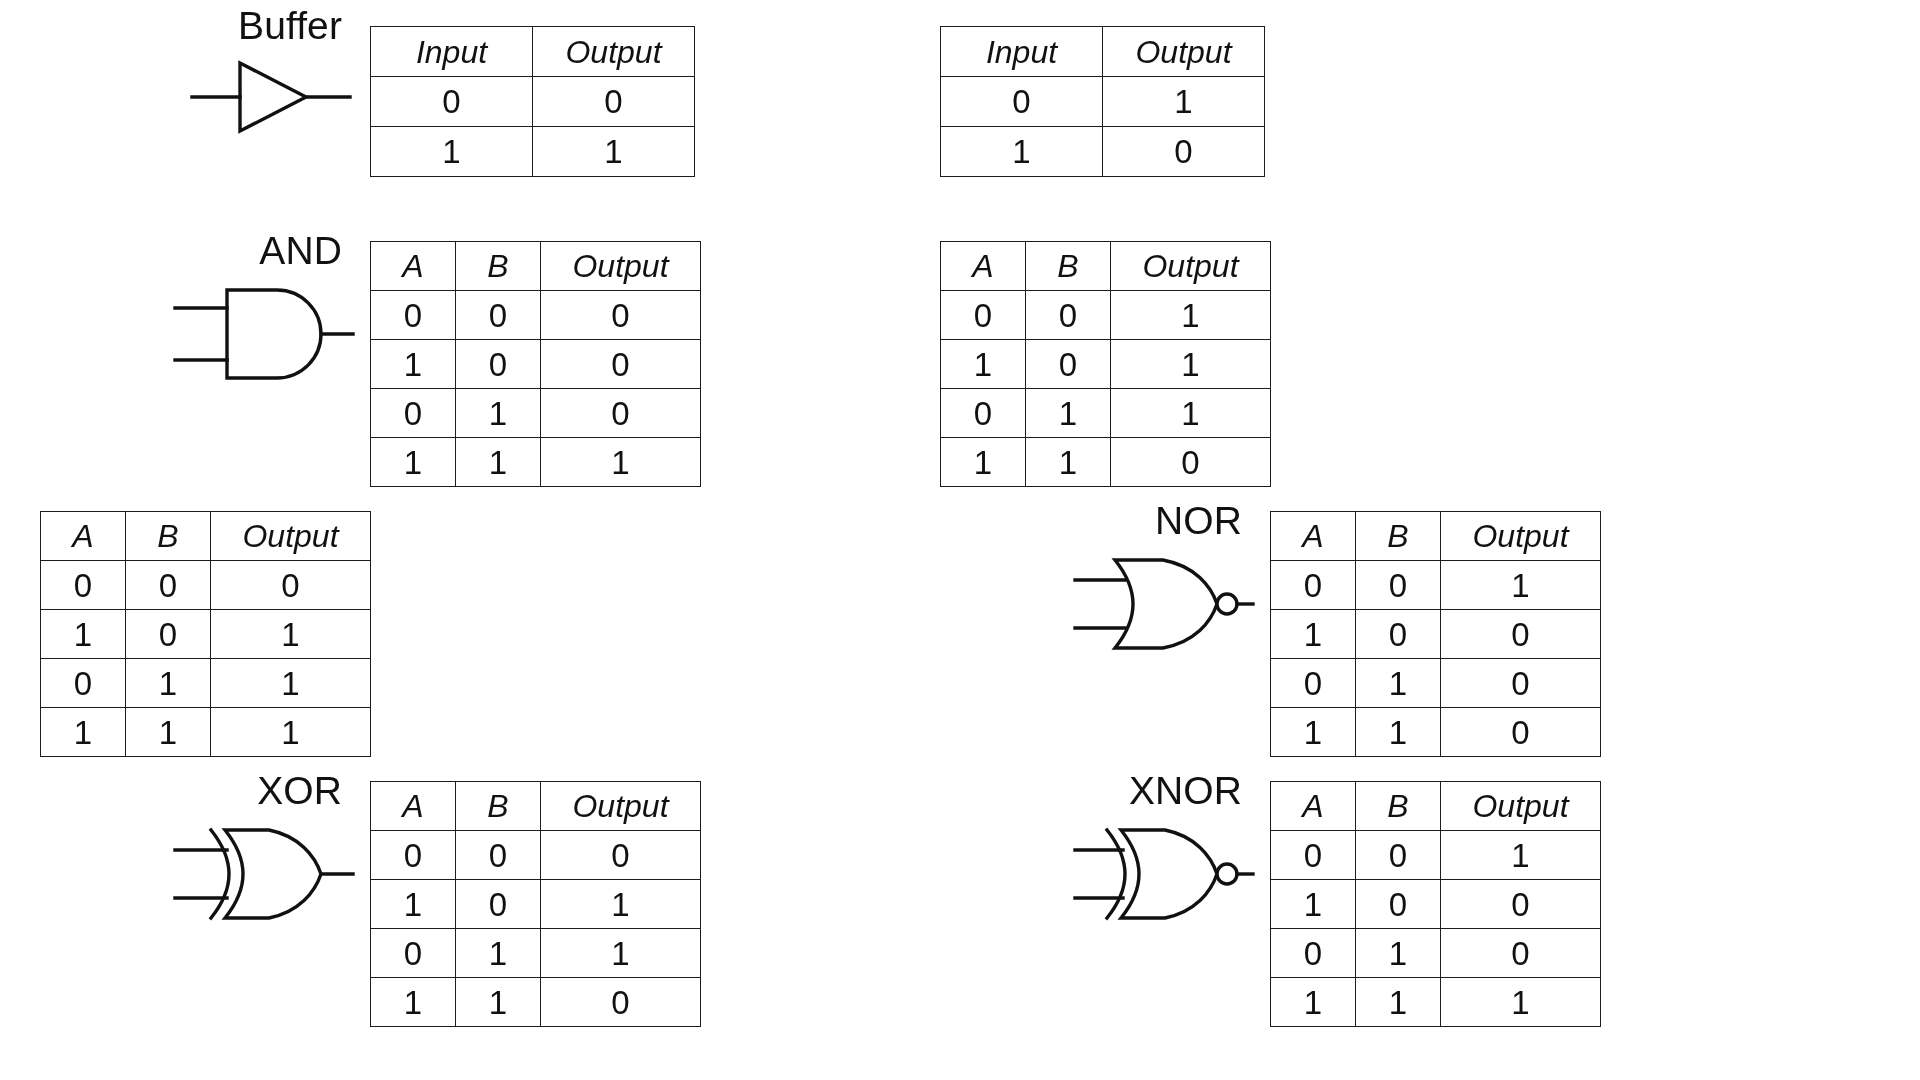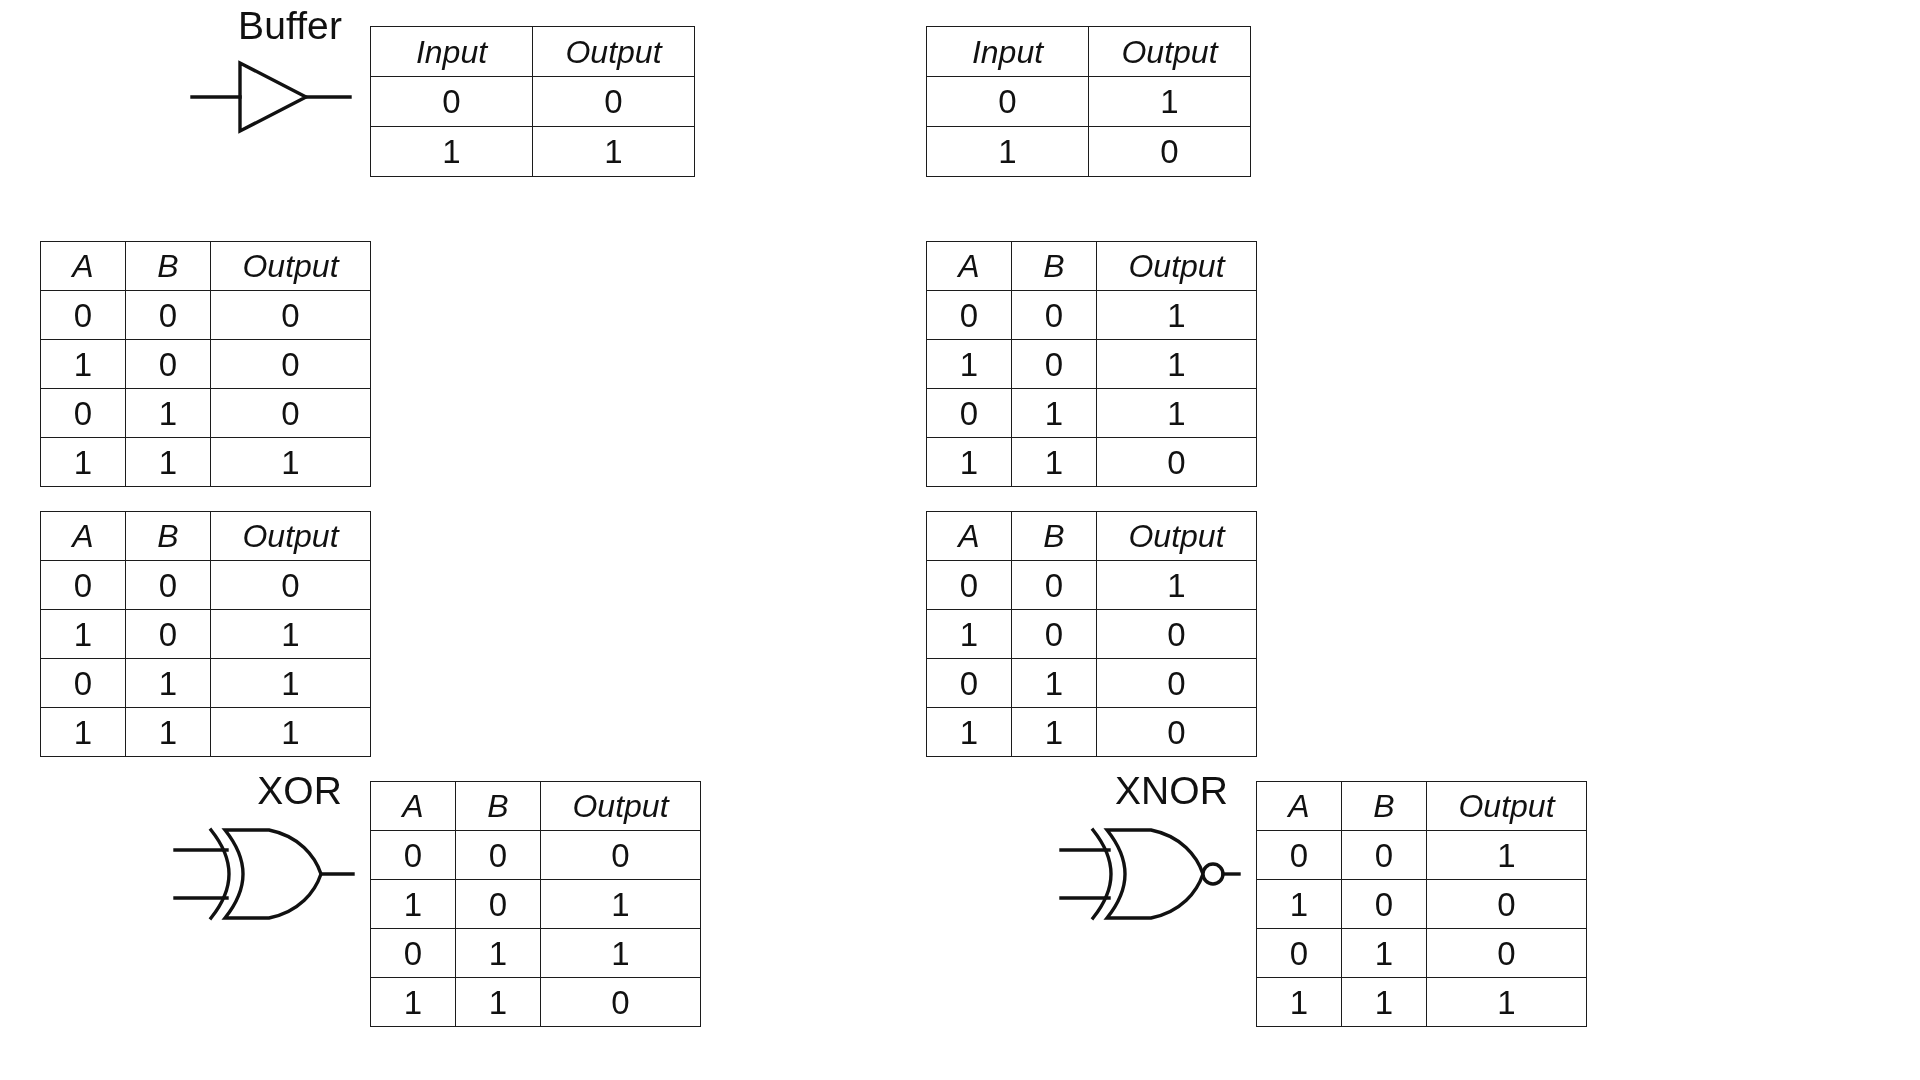--- a/index.html
+++ b/index.html
@@ -20,21 +20,21 @@
     background: #ffffff;
   }
 
   .grid {
     position: absolute;
     left: 0; top: 0;
     width: 1920px; height: 1080px;
     display: grid;
     grid-template-columns: 860px 860px;
     grid-template-rows: 225px 270px 270px 270px;
-    column-gap: 26px;
+    column-gap: 40px;
     padding: 6px 40px 0 40px;
     box-sizing: border-box;
   }
 
   .gate-cell {
     position: relative;
     display: flex;
     flex-direction: row;
     align-items: flex-start;
     justify-content: flex-start;
@@ -150,122 +150,149 @@
           <tr>
             <td class="val">1</td>
             <td class="val">0</td>
           </tr>
         </tbody>
           </table>
       </div>
     </div>
 
     <div class="gate-cell">
-      <div class="tbl-wrap rowN">
-        <table class="tt dual">
-          <tbody>
-              <tr>
-            <th class="c-a">A</th>
-            <th class="c-b">B</th>
-            <th class="c-o">Output</th>
-          </tr>
-          <tr>
-            <td class="c-a">0</td>
-            <td class="c-b">0</td>
-            <td class="c-o">0</td>
-          </tr>
-          <tr>
-            <td class="c-a">1</td>
-            <td class="c-b">0</td>
-            <td class="c-o">0</td>
-          </tr>
-          <tr>
-            <td class="c-a">0</td>
-            <td class="c-b">1</td>
-            <td class="c-o">0</td>
-          </tr>
-          <tr>
-            <td class="c-a">1</td>
-            <td class="c-b">1</td>
-            <td class="c-o">1</td>
-          </tr>
-        </tbody>
-          </table>
-      </div>
-    </div>
-
-    <div class="gate-cell">
-      <div class="tbl-wrap rowN">
-        <table class="tt dual">
-          <tbody>
-              <tr>
-            <th class="c-a">A</th>
-            <th class="c-b">B</th>
-            <th class="c-o">Output</th>
-          </tr>
-          <tr>
-            <td class="c-a">0</td>
-            <td class="c-b">0</td>
-            <td class="c-o">1</td>
-          </tr>
-          <tr>
-            <td class="c-a">1</td>
-            <td class="c-b">0</td>
-            <td class="c-o">1</td>
-          </tr>
-          <tr>
-            <td class="c-a">0</td>
-            <td class="c-b">1</td>
-            <td class="c-o">1</td>
-          </tr>
-          <tr>
-            <td class="c-a">1</td>
-            <td class="c-b">1</td>
-            <td class="c-o">0</td>
-          </tr>
-        </tbody>
-          </table>
-      </div>
-    </div>
-
-    <div class="gate-cell">
-      <div class="tbl-wrap rowN">
-        <table class="tt dual">
-          <tbody>
-              <tr>
-            <th class="c-a">A</th>
-            <th class="c-b">B</th>
-            <th class="c-o">Output</th>
-          </tr>
-          <tr>
-            <td class="c-a">0</td>
-            <td class="c-b">0</td>
-            <td class="c-o">0</td>
-          </tr>
-          <tr>
-            <td class="c-a">1</td>
-            <td class="c-b">0</td>
-            <td class="c-o">1</td>
-          </tr>
-          <tr>
-            <td class="c-a">0</td>
-            <td class="c-b">1</td>
-            <td class="c-o">1</td>
-          </tr>
-          <tr>
-            <td class="c-a">1</td>
-            <td class="c-b">1</td>
-            <td class="c-o">1</td>
-          </tr>
-        </tbody>
-          </table>
-      </div>
-    </div>
-
-    <div class="gate-cell">
+      <div class="sym-block">
+        <div class="gate-label">AND</div>
+        <div class="sym-wrap">
+          <svg width="185" height="110" viewBox="0 0 185 110">
+            <g fill="none" stroke="#111111" stroke-width="3.4" stroke-linecap="square" stroke-linejoin="miter">
+              <line x1="4" y1="32" x2="56" y2="32"></line>
+              <line x1="4" y1="84" x2="56" y2="84"></line>
+              <path d="M56 14 L56 102 L106 102 A44 44 0 0 0 106 14 Z"></path>
+              <line x1="150" y1="58" x2="182" y2="58"></line>
+            </g>
+          </svg>
+        </div>
+      </div>
+      <div class="tbl-wrap rowN">
+        <table class="tt dual">
+          <tbody>
+              <tr>
+            <th class="c-a">A</th>
+            <th class="c-b">B</th>
+            <th class="c-o">Output</th>
+          </tr>
+          <tr>
+            <td class="c-a">0</td>
+            <td class="c-b">0</td>
+            <td class="c-o">0</td>
+          </tr>
+          <tr>
+            <td class="c-a">1</td>
+            <td class="c-b">0</td>
+            <td class="c-o">0</td>
+          </tr>
+          <tr>
+            <td class="c-a">0</td>
+            <td class="c-b">1</td>
+            <td class="c-o">0</td>
+          </tr>
+          <tr>
+            <td class="c-a">1</td>
+            <td class="c-b">1</td>
+            <td class="c-o">1</td>
+          </tr>
+        </tbody>
+          </table>
+      </div>
+    </div>
+
+    <div class="gate-cell">
+      <div class="tbl-wrap rowN">
+        <table class="tt dual">
+          <tbody>
+              <tr>
+            <th class="c-a">A</th>
+            <th class="c-b">B</th>
+            <th class="c-o">Output</th>
+          </tr>
+          <tr>
+            <td class="c-a">0</td>
+            <td class="c-b">0</td>
+            <td class="c-o">1</td>
+          </tr>
+          <tr>
+            <td class="c-a">1</td>
+            <td class="c-b">0</td>
+            <td class="c-o">1</td>
+          </tr>
+          <tr>
+            <td class="c-a">0</td>
+            <td class="c-b">1</td>
+            <td class="c-o">1</td>
+          </tr>
+          <tr>
+            <td class="c-a">1</td>
+            <td class="c-b">1</td>
+            <td class="c-o">0</td>
+          </tr>
+        </tbody>
+          </table>
+      </div>
+    </div>
+
+    <div class="gate-cell">
+      <div class="tbl-wrap rowN">
+        <table class="tt dual">
+          <tbody>
+              <tr>
+            <th class="c-a">A</th>
+            <th class="c-b">B</th>
+            <th class="c-o">Output</th>
+          </tr>
+          <tr>
+            <td class="c-a">0</td>
+            <td class="c-b">0</td>
+            <td class="c-o">0</td>
+          </tr>
+          <tr>
+            <td class="c-a">1</td>
+            <td class="c-b">0</td>
+            <td class="c-o">1</td>
+          </tr>
+          <tr>
+            <td class="c-a">0</td>
+            <td class="c-b">1</td>
+            <td class="c-o">1</td>
+          </tr>
+          <tr>
+            <td class="c-a">1</td>
+            <td class="c-b">1</td>
+            <td class="c-o">1</td>
+          </tr>
+        </tbody>
+          </table>
+      </div>
+    </div>
+
+    <div class="gate-cell">
+      <div class="sym-block">
+        <div class="gate-label">NOR</div>
+        <div class="sym-wrap">
+          <svg width="185" height="110" viewBox="0 0 185 110">
+            <g fill="none" stroke="#111111" stroke-width="3.4" stroke-linecap="square" stroke-linejoin="miter">
+              <line x1="4" y1="34" x2="54" y2="34"></line>
+              <line x1="4" y1="82" x2="54" y2="82"></line>
+              <path d="M44 14 C68 44 68 72 44 102 L92 102 C124 96 140 76 146 58 C140 40 124 20 92 14 Z"></path>
+              <circle cx="156" cy="58" r="10" fill="#ffffff"></circle>
+              <line x1="166" y1="58" x2="182" y2="58"></line>
+            </g>
+          </svg>
+        </div>
+      </div>
       <div class="tbl-wrap rowN">
         <table class="tt dual">
           <tbody>
               <tr>
             <th class="c-a">A</th>
             <th class="c-b">B</th>
             <th class="c-o">Output</th>
           </tr>
           <tr>
             <td class="c-a">0</td>

